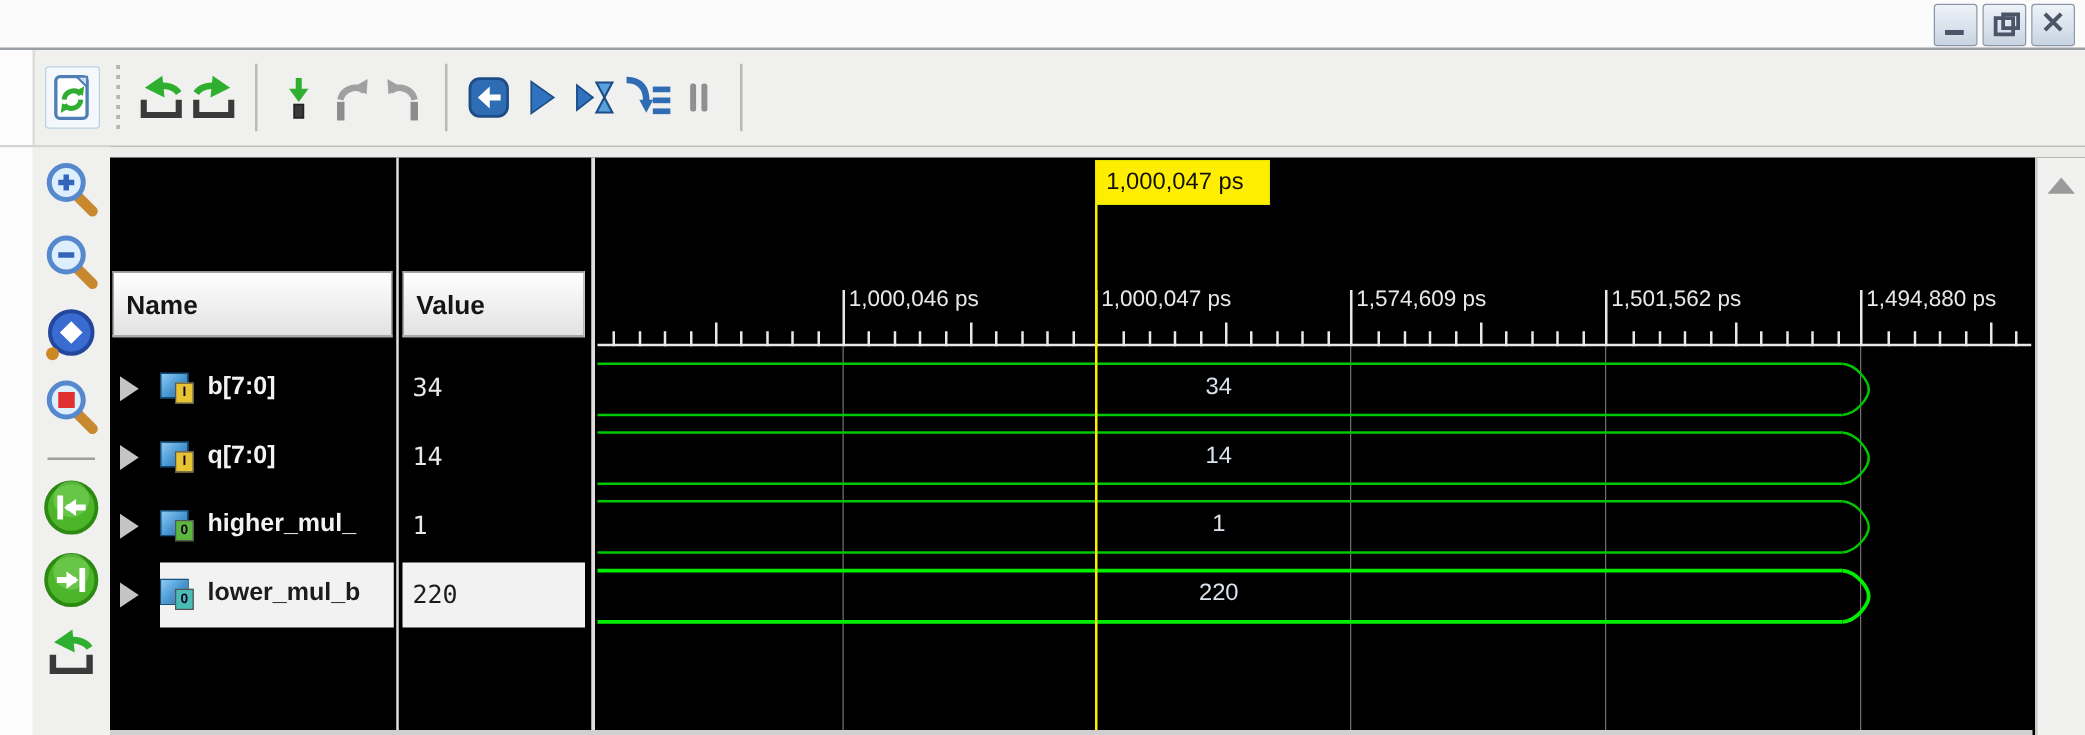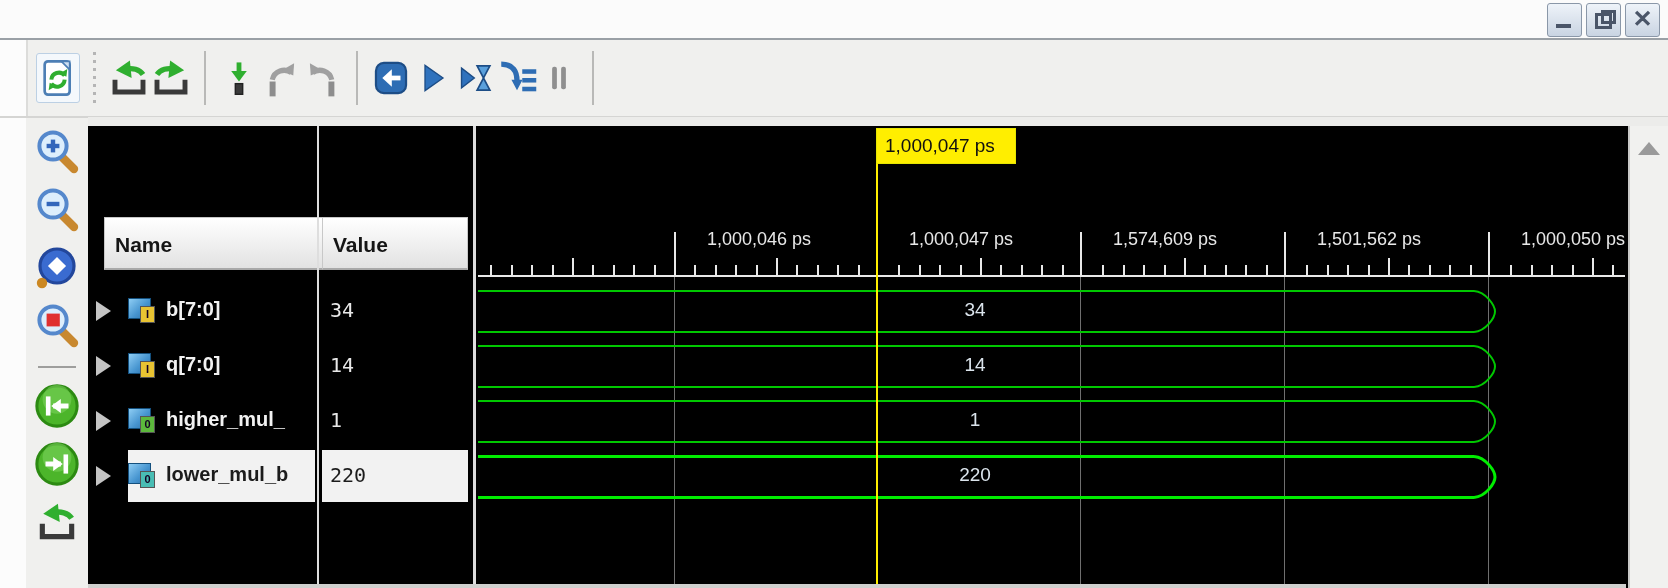--- a/index.html
+++ b/index.html
@@ -45,39 +45,39 @@
            border-right:3px solid #fbfbfb;display:flex;flex-direction:column;align-items:center;padding-top:8px;}
   .sb-icon{width:50px;height:52px;display:flex;align-items:center;justify-content:center;margin-bottom:6px;}
   .sb-sep{width:38px;height:2px;background:#9e9e9c;margin:8px 0 12px 0;}
 
   
   .wavewin{position:absolute;left:88px;top:117px;width:1580px;height:471px;background:#000;}
   .win-topstrip{position:absolute;left:0;top:0;width:1580px;height:9px;background:#ececea;}
   .colhdr{position:absolute;top:100px;height:53px;background:linear-gradient(#ffffff,#efefef 55%,#e2e2e2);
           border:1px solid #c8c8c8;border-bottom:2px solid #a8a8a8;color:#151515;font-size:21px;
           font-weight:bold;line-height:53px;padding-left:10px;box-sizing:border-box;}
-  #hdr-name{left:16px;width:224px;}
+  #hdr-name{left:2px;width:224px;}
   #hdr-value{left:234px;width:146px;}
   .vdiv{position:absolute;top:9px;bottom:4px;width:2px;background:#dedede;}
   .row-tri{position:absolute;width:0;height:0;border-top:10px solid transparent;
            border-bottom:10px solid transparent;border-left:15px solid #c4c4c4;}
   .sig-icon{position:absolute;width:27px;height:25px;}
   .sig-icon .chip{position:absolute;left:0;top:0;width:21px;height:19px;border:1px solid #14507e;
        background:linear-gradient(135deg,#8ecdf4 0%,#4795d0 55%,#2a6ea8 100%);}
   .sig-icon .badge{position:absolute;right:0;bottom:0;width:13px;height:15px;border:1px solid #555;
        font-size:11px;font-weight:bold;color:#102;text-align:center;line-height:15px;}
   .sig-label{position:absolute;color:#f2f2f2;font-size:20px;font-weight:600;white-space:nowrap;
              overflow:hidden;}
   .sig-value{position:absolute;color:#e8e8e8;font-size:20px;
              font-family:"DejaVu Sans Mono",monospace;white-space:nowrap;}
   .rowhl{position:absolute;background:#f2f2f2;}
   .gridline{position:absolute;width:1px;background:#6f6f6f;}
   .tick{position:absolute;background:#e8e8e8;width:2px;}
   .ruler-base{position:absolute;height:2px;background:#e8e8e8;}
-  .ruler-label{position:absolute;color:#e8e8e8;font-size:18px;white-space:nowrap;margin-left:28px;}
+  .ruler-label{position:absolute;color:#e8e8e8;font-size:18px;white-space:nowrap;}
   .busline{position:absolute;}
   .bus-label{position:absolute;transform:translateX(-50%);color:#dbe4ec;font-size:19px;}
   .cursor-line{position:absolute;width:2px;}
   .cursor-label{position:absolute;left:788px;top:11px;width:140px;height:36px;background:#ffee00;
       border:1px solid #e6e600;box-sizing:border-box;color:#111;font-size:19px;line-height:34px;
       padding-left:8px;white-space:nowrap;}
   .scrollbar{position:absolute;left:1540px;top:9px;width:40px;height:462px;background:#f1f1ef;
              border-left:2px solid #c9c9c7;}
   .scroll-up{position:absolute;left:8px;top:16px;width:0;height:0;border-left:11px solid transparent;
              border-right:11px solid transparent;border-bottom:13px solid #9a9a9a;}
@@ -322,21 +322,21 @@
       <div class="tick" style="left: 788px; top: 115px; height: 45px;"></div>
       <div class="ruler-label" style="left: 793px; top: 112px;">1,000,047 ps</div>
       <div class="gridline" style="left: 788px; top: 160px; height: 307px; background: rgb(111, 111, 111);"></div>
       <div class="tick" style="left: 992px; top: 115px; height: 45px;"></div>
       <div class="ruler-label" style="left: 997px; top: 112px;">1,574,609 ps</div>
       <div class="gridline" style="left: 992px; top: 160px; height: 307px; background: rgb(111, 111, 111);"></div>
       <div class="tick" style="left: 1196px; top: 115px; height: 45px;"></div>
       <div class="ruler-label" style="left: 1201px; top: 112px;">1,501,562 ps</div>
       <div class="gridline" style="left: 1196px; top: 160px; height: 307px; background: rgb(111, 111, 111);"></div>
       <div class="tick" style="left: 1400px; top: 115px; height: 45px;"></div>
-      <div class="ruler-label" style="left: 1405px; top: 112px;">1,000,050 ps</div>
+      <div class="ruler-label" style="left: 1405px; top: 112px;">1,494,880 ps</div>
       <div class="gridline" style="left: 1400px; top: 160px; height: 307px; background: rgb(111, 111, 111);"></div>
       <div class="row-tri" style="left: 8px; top: 183.5px;"></div>
       <div class="sig-icon" style="left: 40px; top: 180.5px;">
         <div class="chip"></div>
         <div class="badge" style="background: rgb(232, 195, 50);">I</div>
       </div>
       <div class="sig-label" style="left: 78px; top: 180.5px; width: 148px; color: rgb(242, 242, 242);">b[7:0]</div>
       <div class="sig-value" style="left: 242px; top: 180.5px; color: rgb(232, 232, 232);">34</div>
       <div class="busline" style="left: 390px; top: 173px; width: 996px; height: 2px; background: rgb(0, 200, 0);"></div>
       <div class="busline" style="left: 390px; top: 214px; width: 996px; height: 2px; background: rgb(0, 200, 0);"></div>

